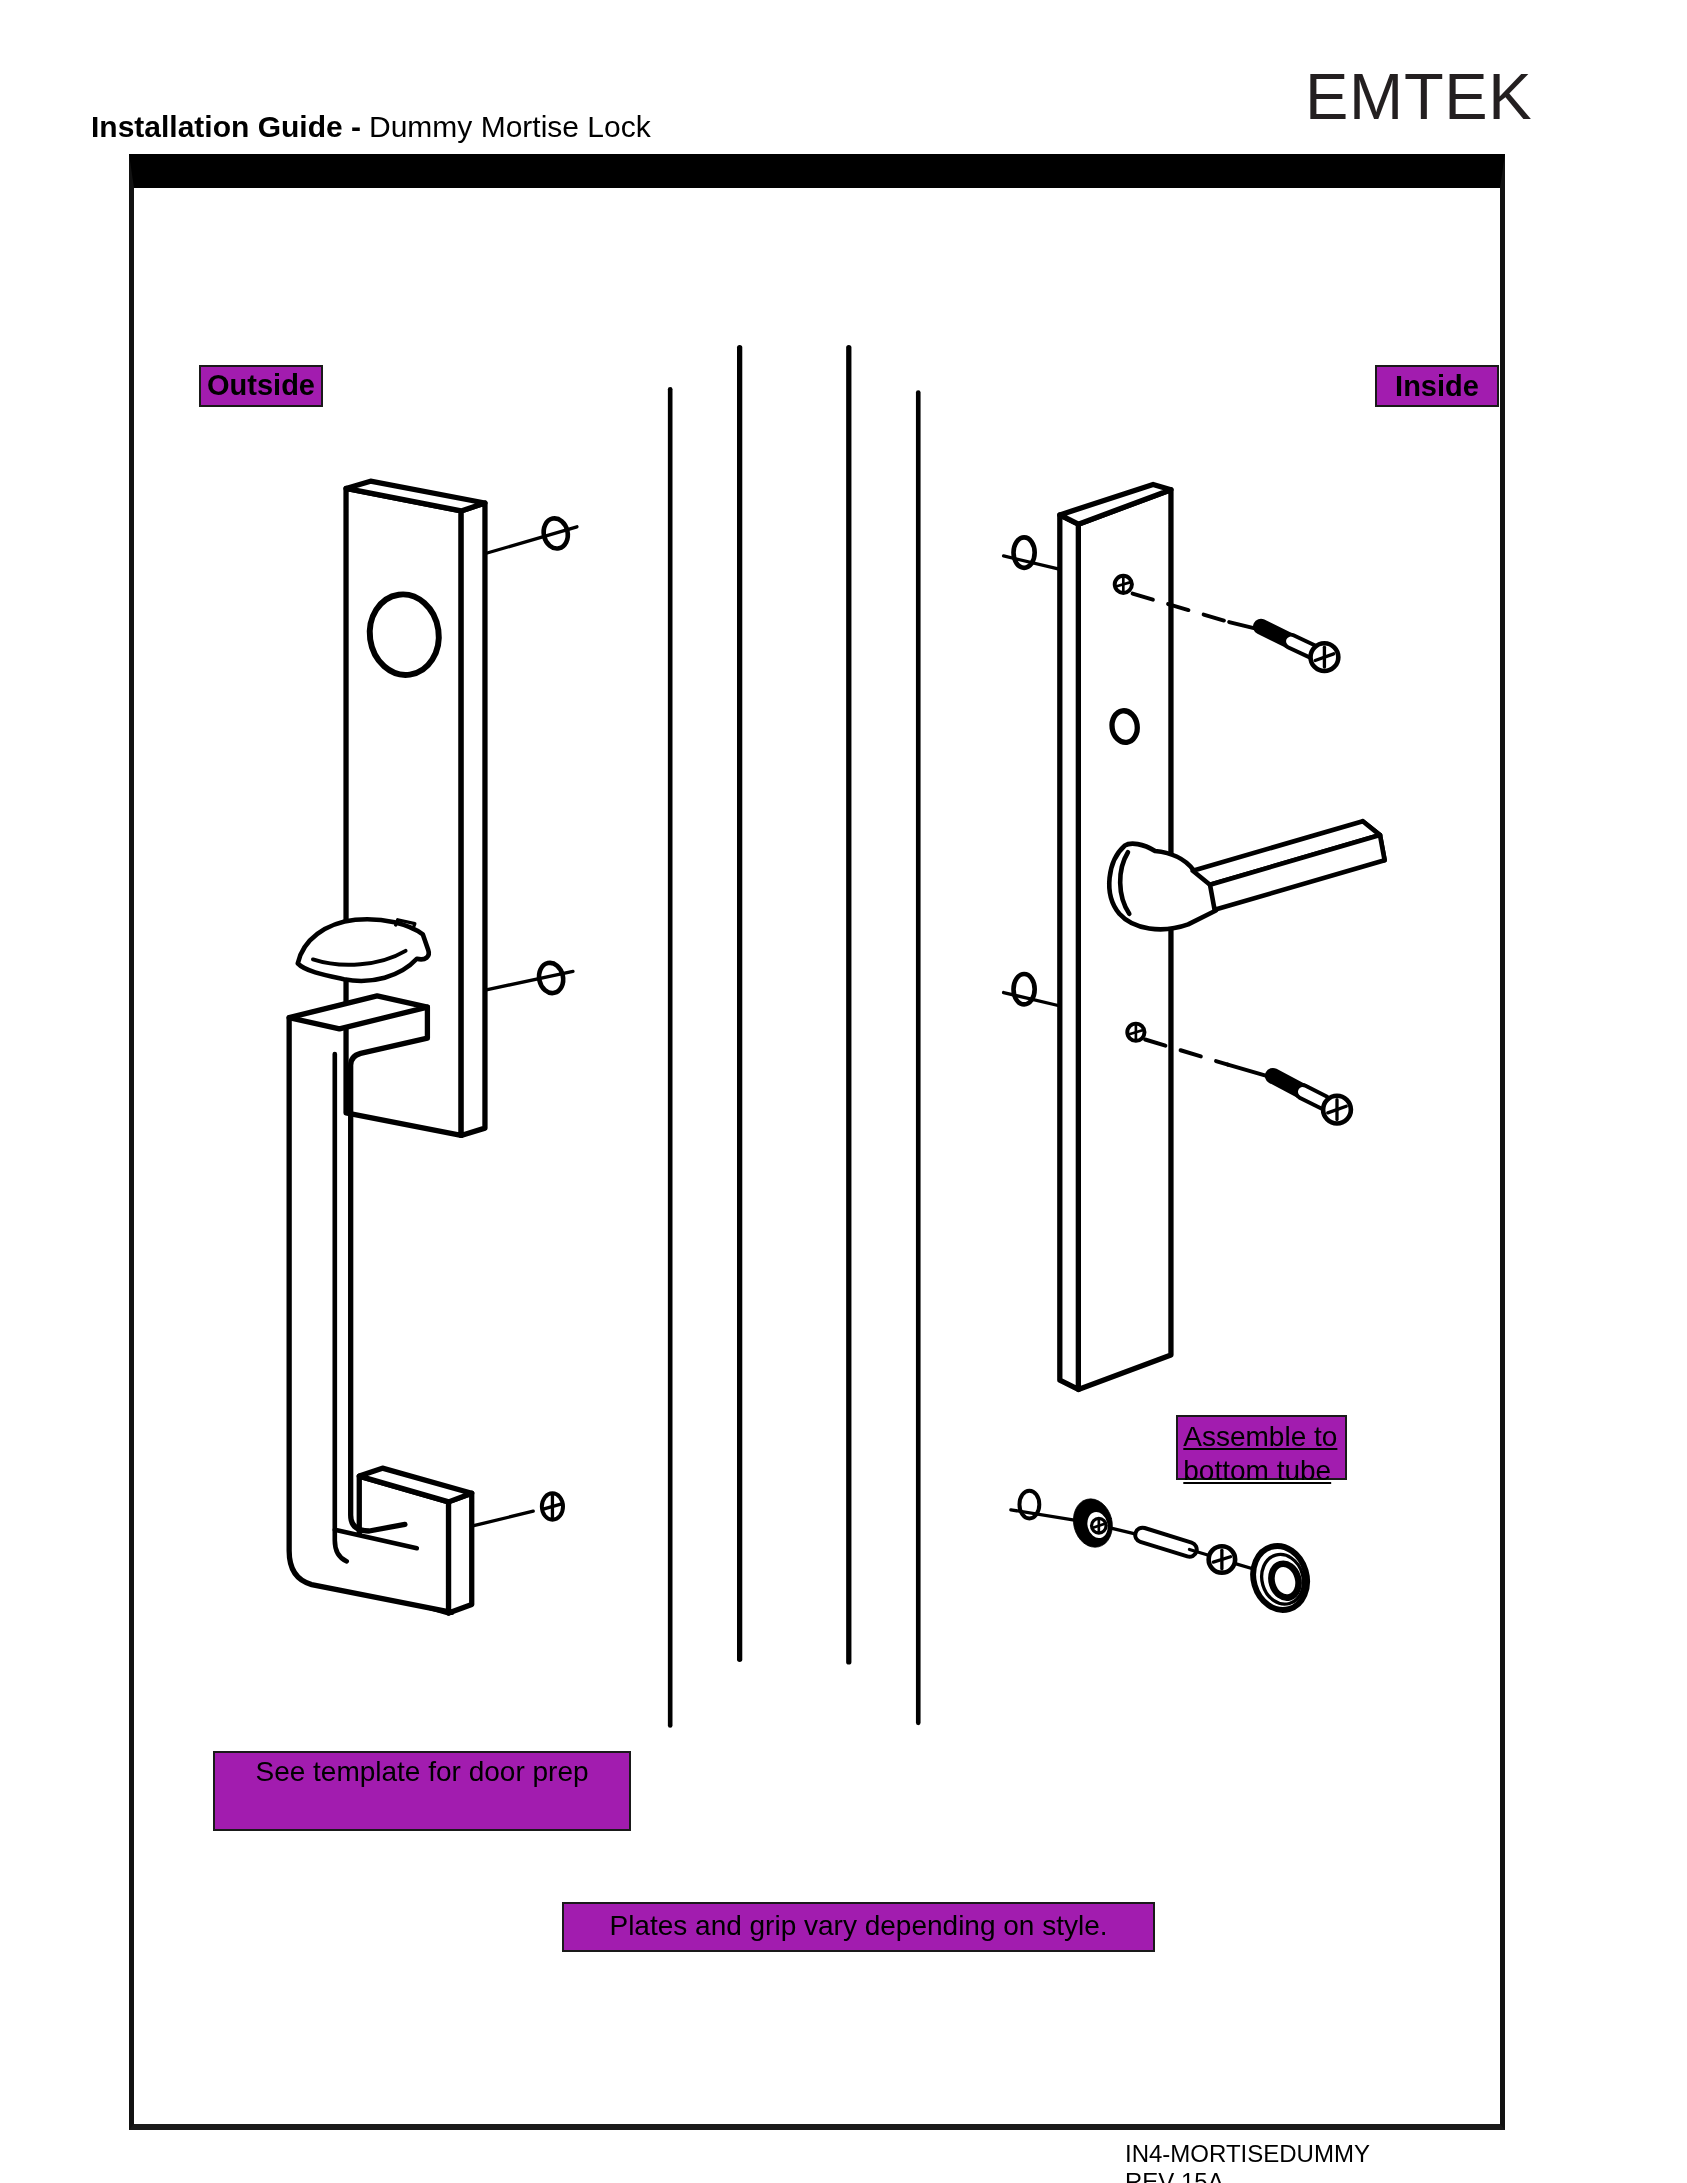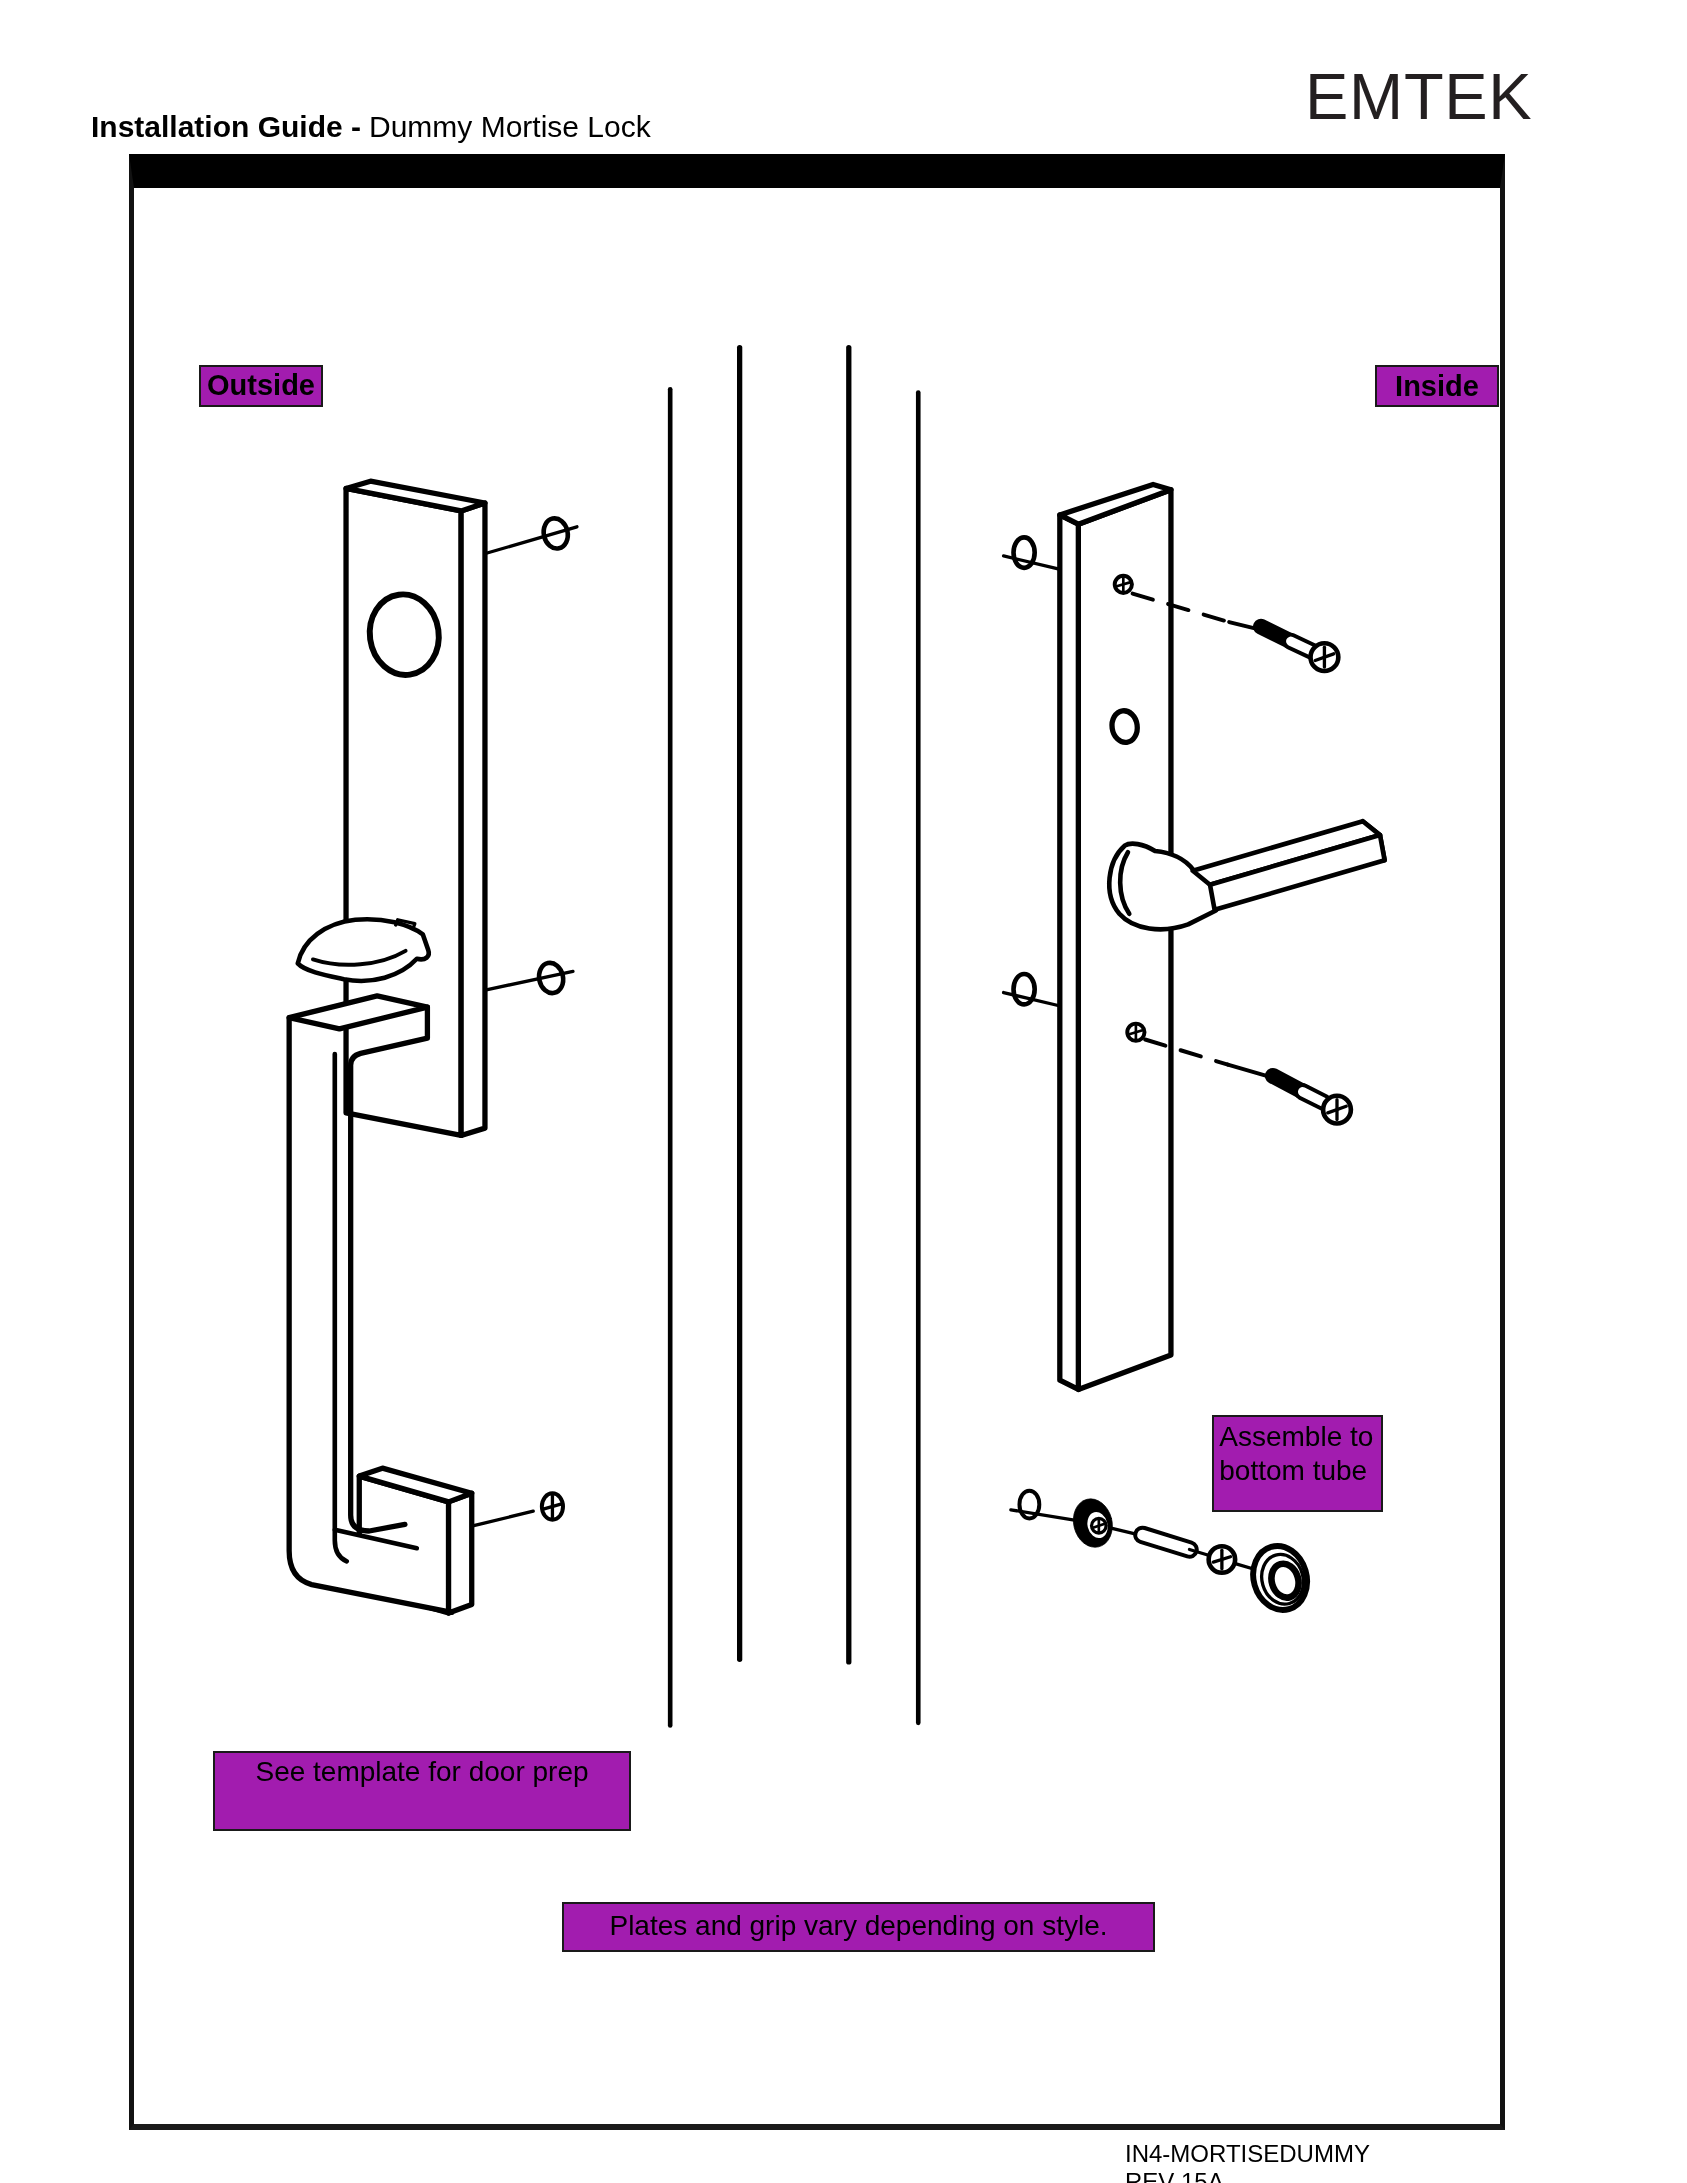--- a/index.html
+++ b/index.html
@@ -19,22 +19,22 @@
          border-bottom:6px solid #1a1a1a;border-top:34px solid #000;}
 
   
   .art{position:absolute;left:0;top:0;width:1687px;height:2183px;}
 
   
   .box{position:absolute;box-sizing:border-box;border:2.6px solid #1a1a1a;background:#a21caf;
        text-align:center;}
   .box-outside{left:199px;top:333px;width:124px;height:42px;font-size:29px;font-weight:bold;line-height:37px;}
   .box-inside{left:1375px;top:333px;width:124px;height:42px;font-size:29px;font-weight:bold;line-height:38px;}
-  .box-assemble{left:1212px;top:1383px;width:171px;height:97px;font-size:28px;
-                text-align:left;padding:3.3px 0 0 5.3px;line-height:34px;}
+  .box-assemble{left:1176px;top:1383px;width:171px;height:65px;font-size:28px;
+                text-align:left;padding:3.3px 0 0 5.3px;line-height:34px;text-decoration:underline;}
   .box-template{left:213px;top:1719px;width:418px;height:80px;font-size:28px;line-height:37px;padding-top:0;}
   .box-plates{left:562px;top:1870px;width:593px;height:50px;font-size:28px;line-height:44px;}
 
   
   .footer{position:absolute;left:1125px;top:2108px;font-size:24px;display:flex;white-space:nowrap;flex-direction:column;}
 </style>
 </head>
 <body>
 
 <div class="page">

